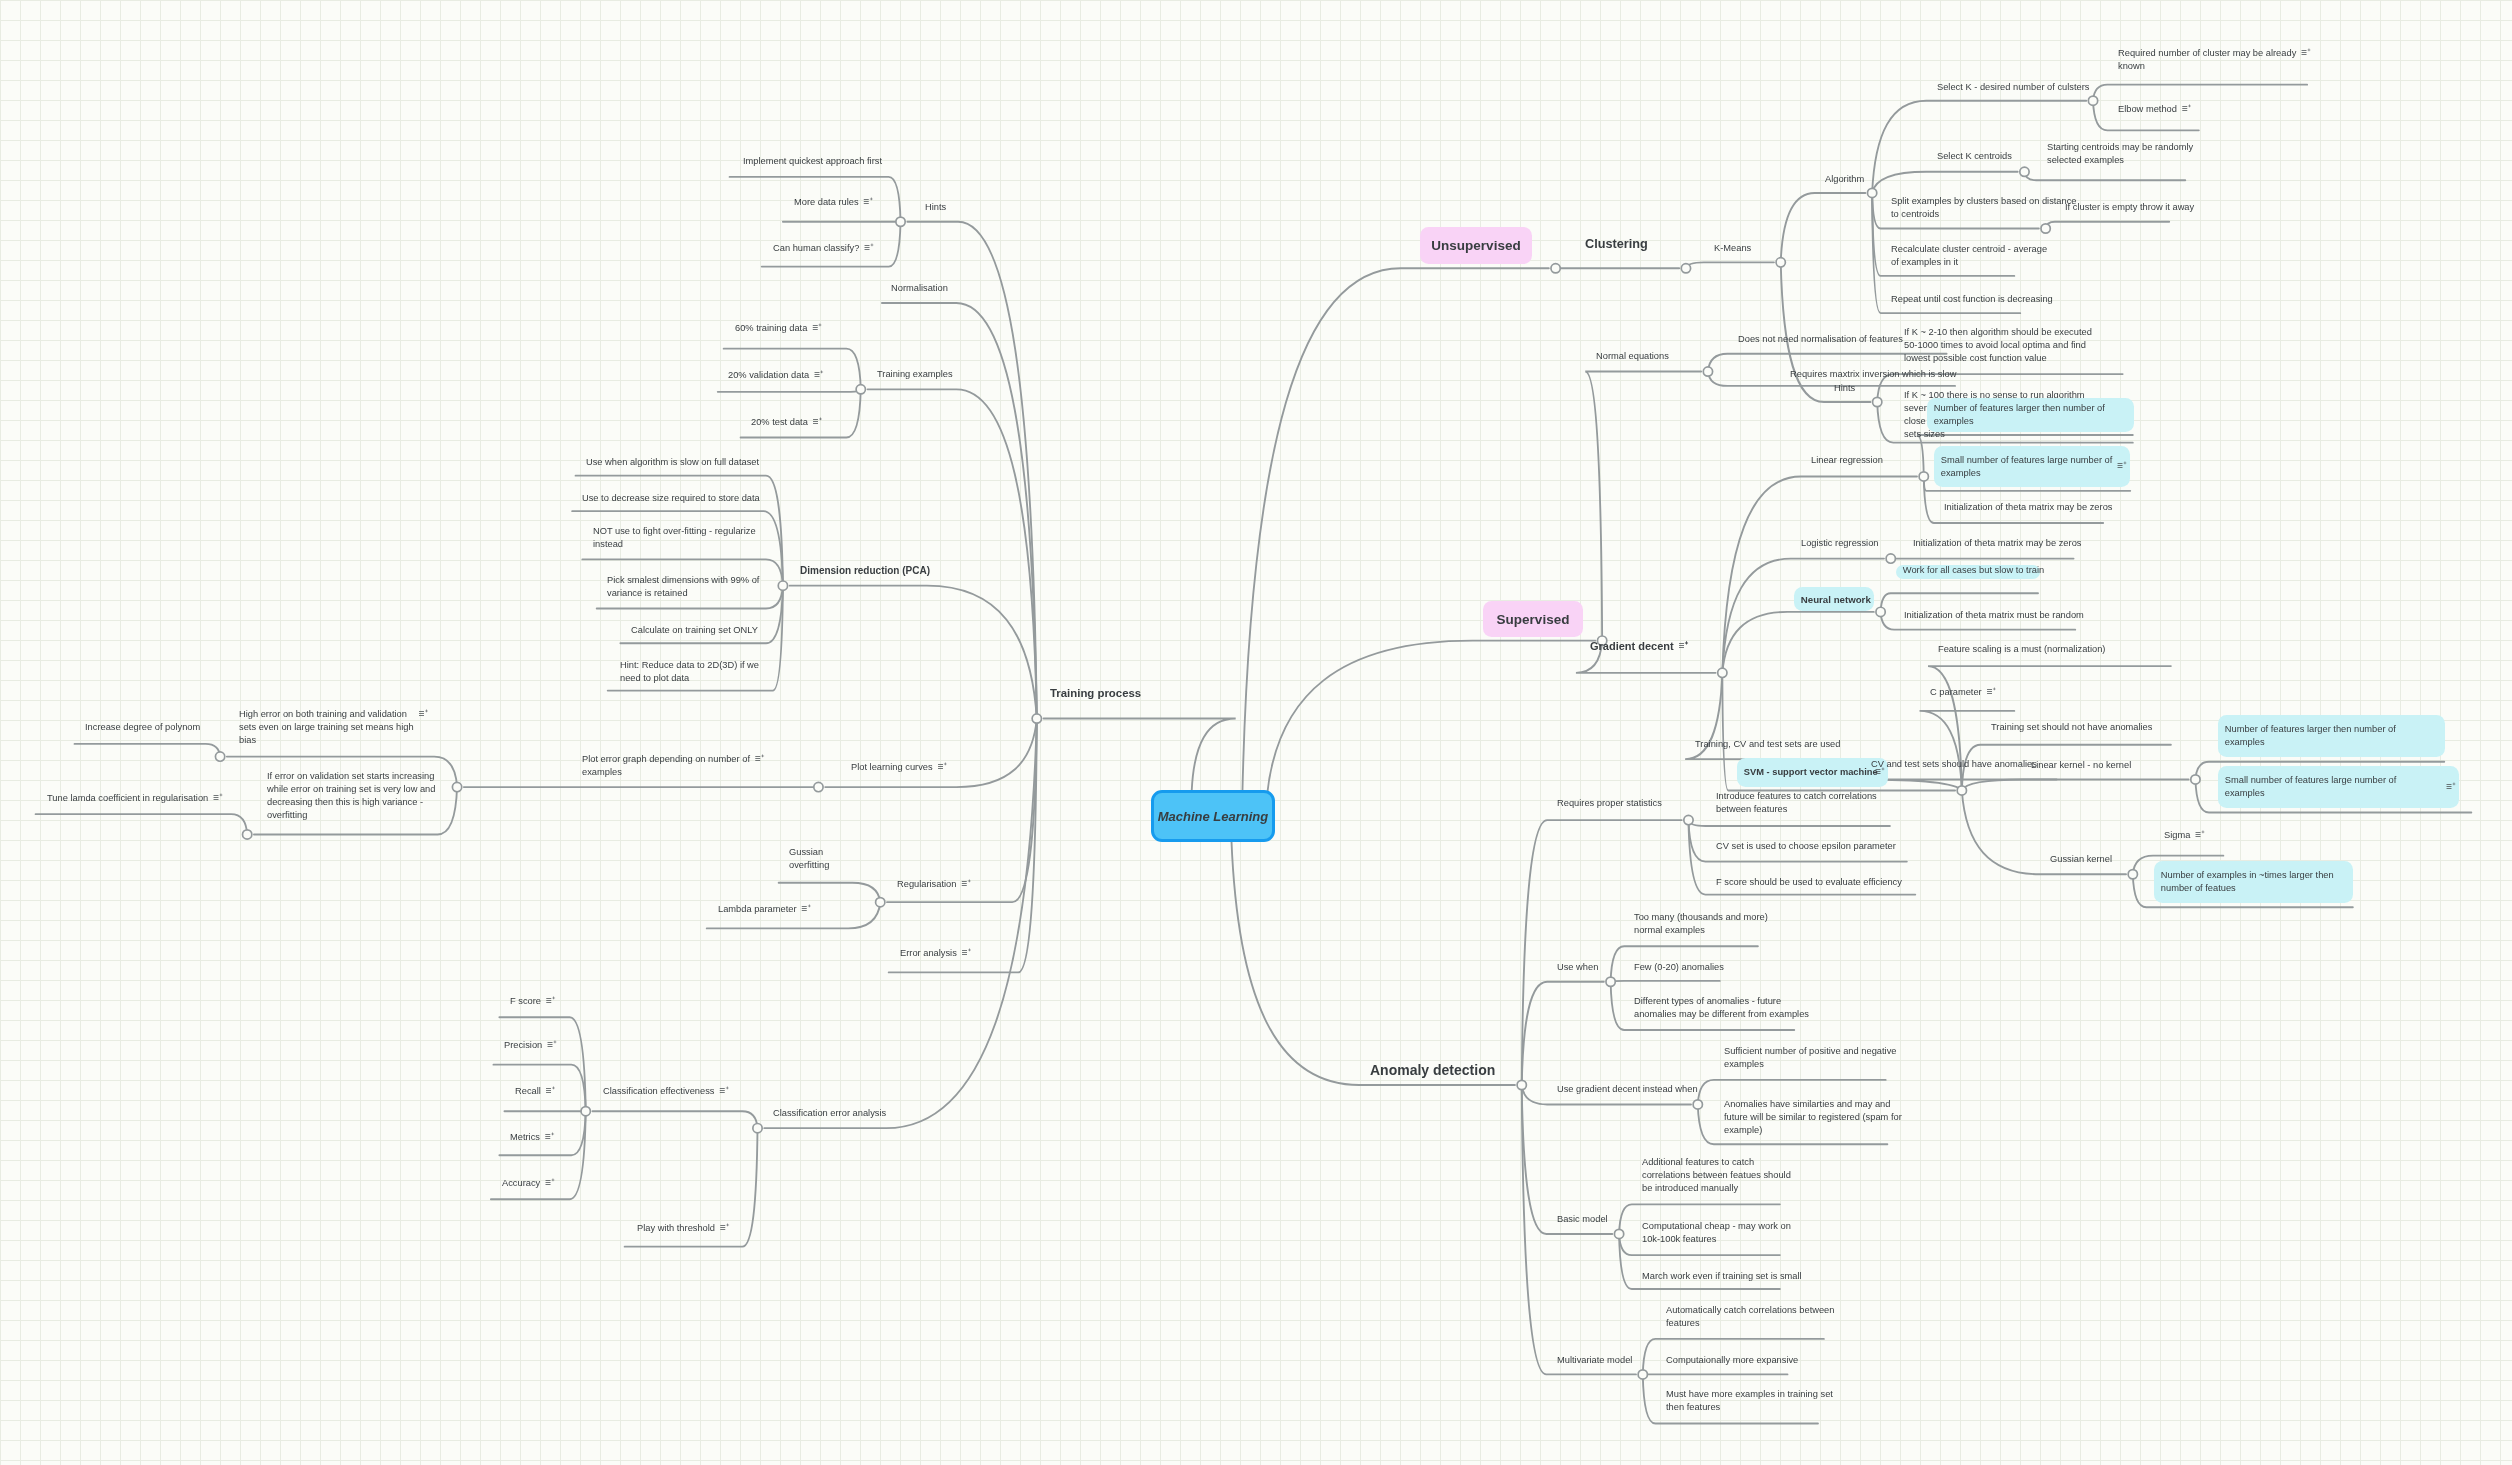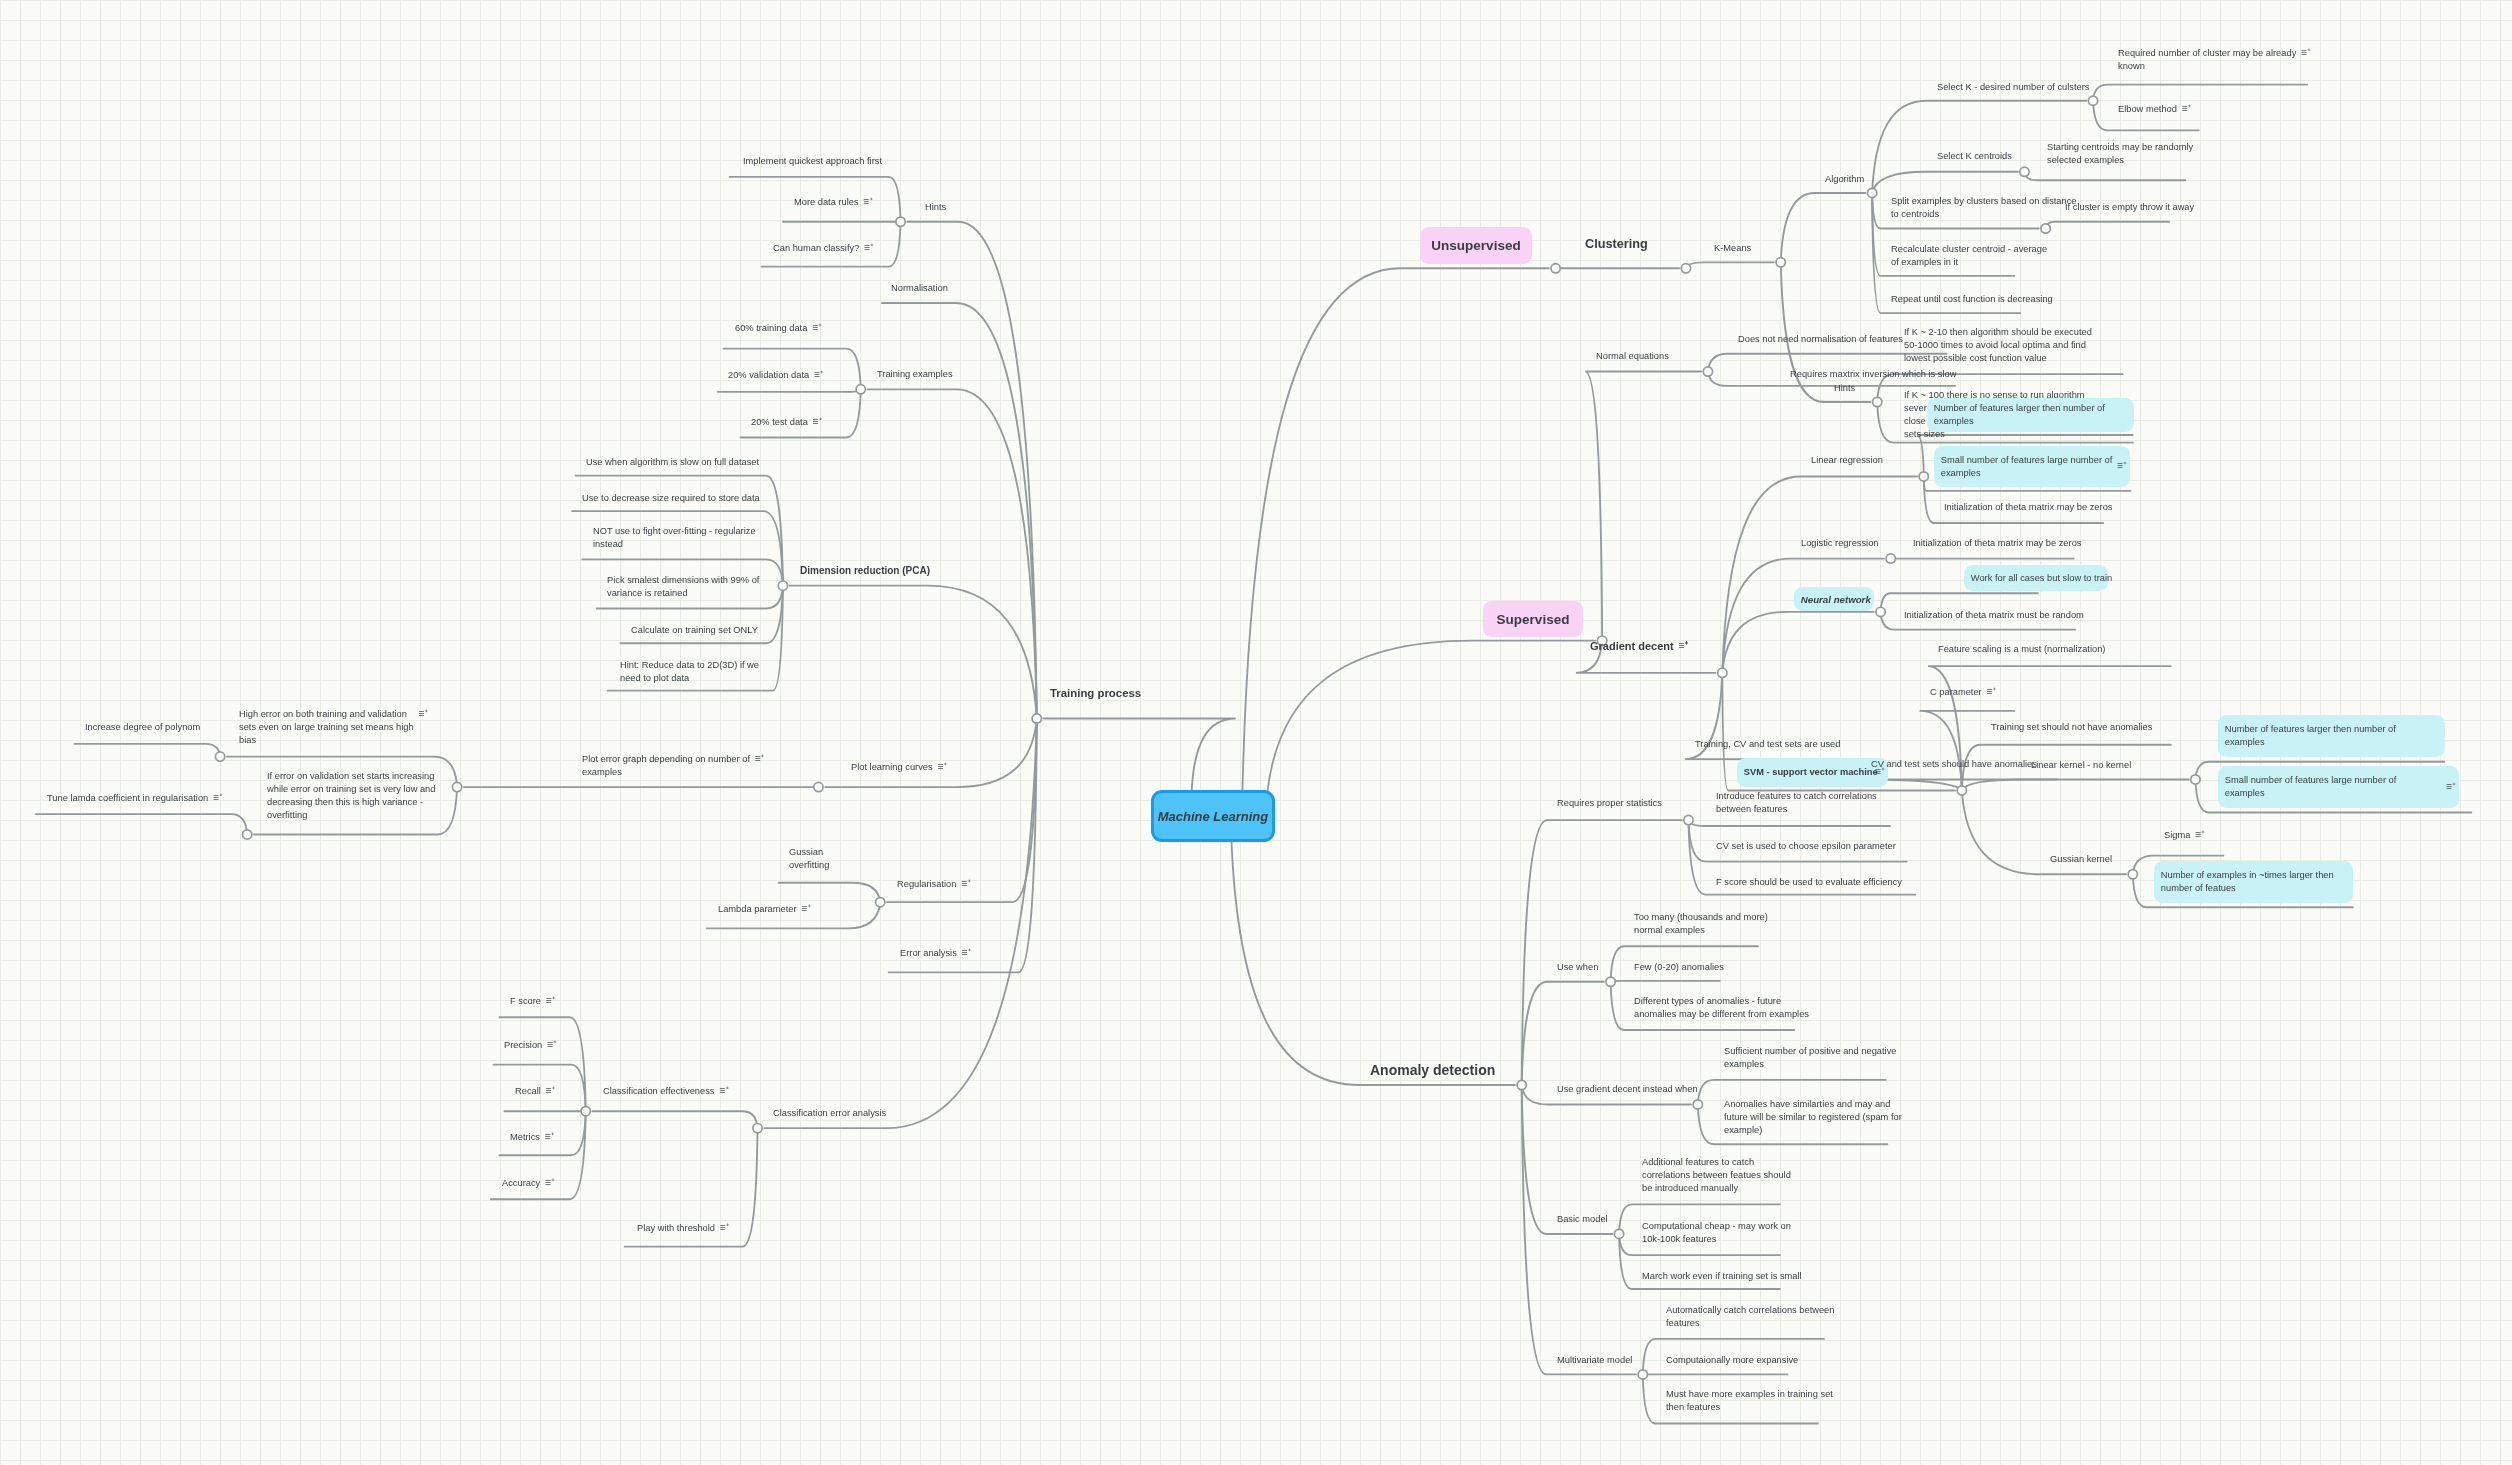--- a/index.html
+++ b/index.html
@@ -255,24 +255,24 @@
 examples</span>
     </div>
     <div class="node-box box-cyan in-box" style="left: 1934px; top: 446px; width: 196px; height: 41px;">
       <span class="label">Small number of features large number of
 examples</span>
       <span class="note-icon">≡⁺</span>
     </div>
     <span class="label" style="left: 1944px; top: 501px;">Initialization of theta matrix may be zeros</span>
     <span class="label" style="left: 1801px; top: 537px;">Logistic regression</span>
     <span class="label" style="left: 1913px; top: 537px;">Initialization of theta matrix may be zeros</span>
-    <div class="node-box box-cyan" style="left: 1794px; top: 587px; width: 80px; height: 24px; font-style: italic;">
+    <div class="node-box box-cyan" style="left: 1794px; top: 587px; width: 80px; height: 24px;">
       <span class="label" style="font-size: 9.7px; font-weight: bold;">Neural network</span>
     </div>
-    <div class="node-box box-cyan" style="left: 1964px; top: 565px; width: 144px; height: 26px;">
+    <div class="node-box box-cyan" style="left: 1896px; top: 565px; width: 144px; height: 14px; align-items: flex-end;">
       <span class="label">Work for all cases but slow to train</span>
     </div>
     <span class="label" style="left: 1904px; top: 609px;">Initialization of theta matrix must be random</span>
     <span class="label" style="left: 1695px; top: 738px;">Training, CV and test sets are used</span>
     <div class="node-box box-cyan in-box" style="left: 1737px; top: 758px; width: 151px; height: 29px;">
       <span class="label" style="font-size: 9.3px; font-weight: bold;">SVM - support vector machine</span>
       <span class="note-icon">≡⁺</span>
     </div>
     <span class="label" style="left: 1938px; top: 643px;">Feature scaling is a must (normalization)</span>
     <span class="label" style="left: 1930px; top: 686px; position: absolute;">C parameter<span class="note-icon">≡⁺</span></span>

